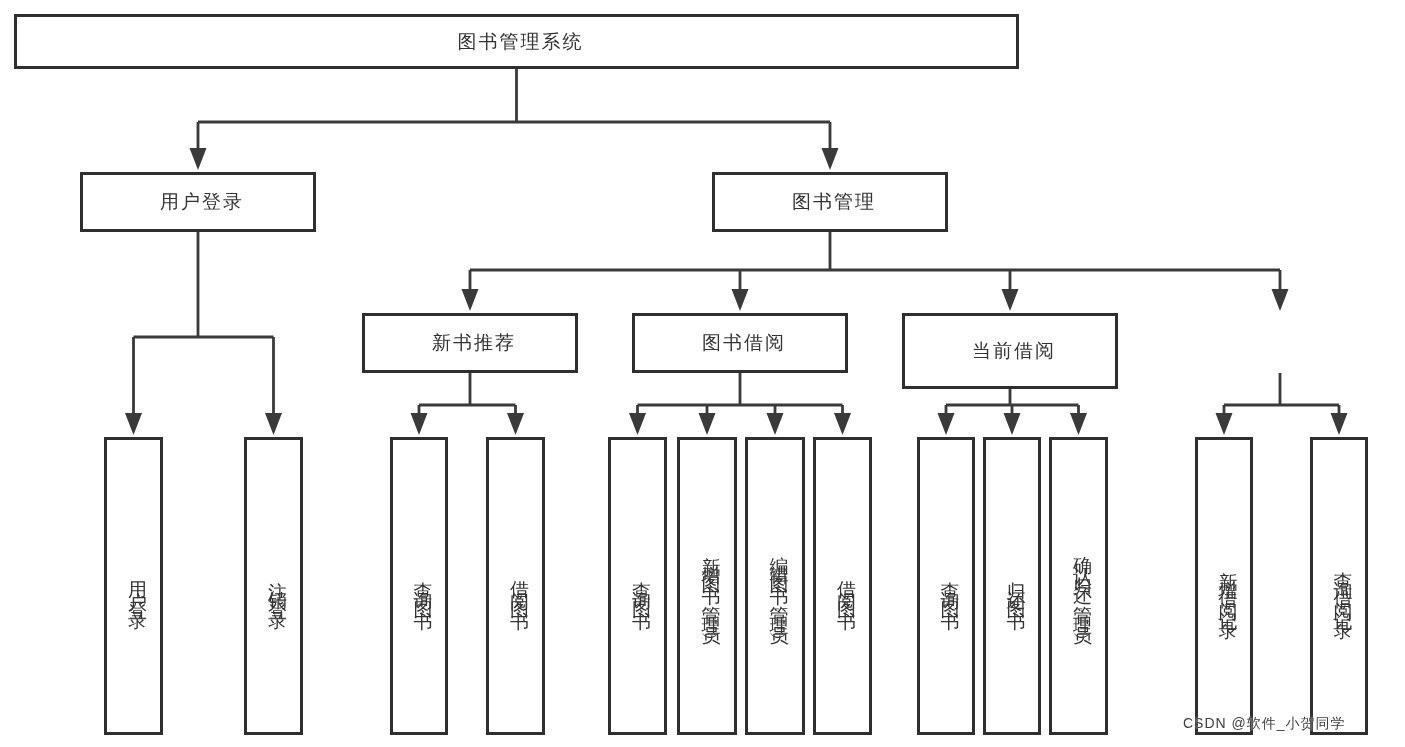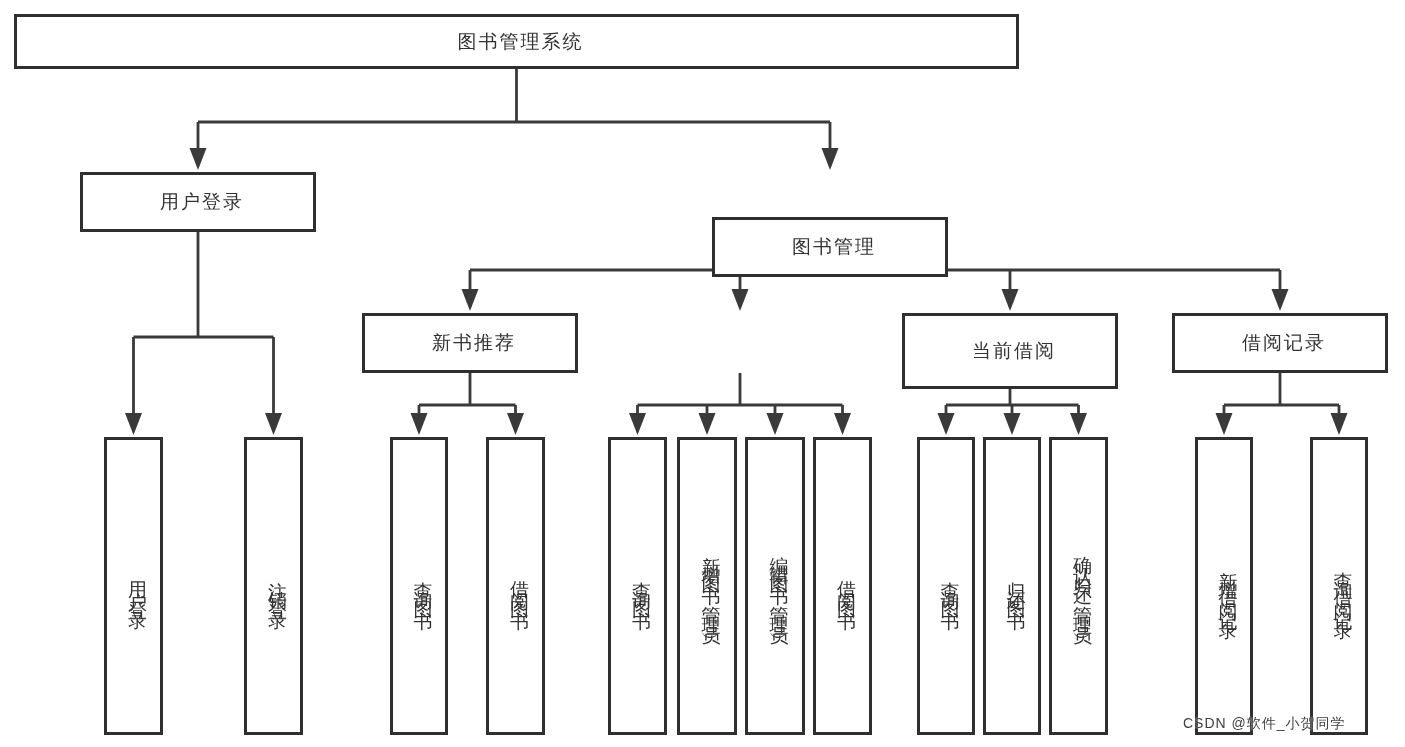--- a/index.html
+++ b/index.html
@@ -67,32 +67,32 @@
     <polygon points="1330.5,413 1347.5,413 1339,435"></polygon>
   </svg>
 
   <div class="box hbox" style="left:14px; top:14px; width:1005px; height:55px;">
     <span>图书管理系统</span>
   </div>
 
   <div class="box hbox" style="left:80px; top:172px; width:236px; height:60px;">
     <span>用户登录</span>
   </div>
-  <div class="box hbox" style="left:712px; top:172px; width:236px; height:60px;margin-top:45px;">
+  <div class="box hbox" style="left:712px; top:172px; width:236px; height:60px;">
     <span>图书管理</span>
   </div>
 
   <div class="box hbox" style="left:362px; top:313px; width:216px; height:60px;text-align:center;">
     <span>新书推荐</span>
   </div>
+  <div class="box hbox" style="left:632px; top:313px; width:216px; height:60px;">
+    <span>图书借阅</span>
+  </div>
   <div class="box hbox" style="left:902px; top:313px; width:216px; height:76px;">
     <span>当前借阅</span>
-  </div>
-  <div class="box hbox" style="left:1172px; top:313px; width:216px; height:60px;">
-    <span>借阅记录</span>
   </div>
 
   <div class="box leaf" style="left:104px; width:59px;">
     <span class="vtext">用户登录</span>
   </div>
   <div class="box leaf" style="left:244px; width:59px;">
     <span class="vtext">注销登录</span>
   </div>
 
   <div class="box leaf" style="left:390px; width:58px;">

